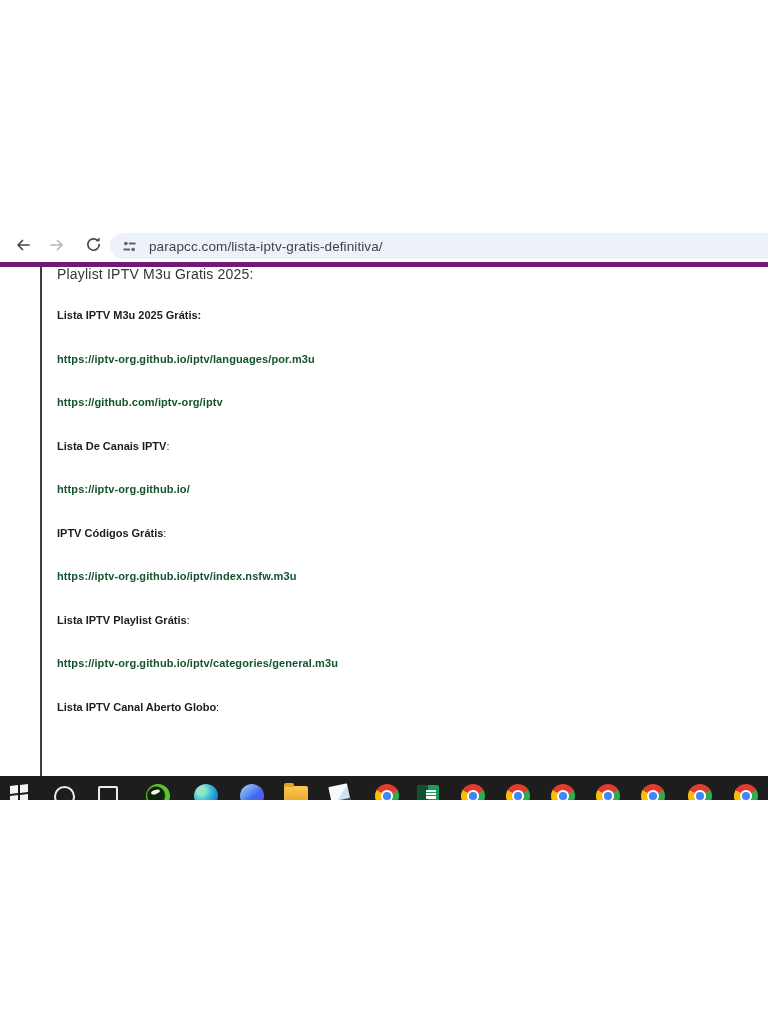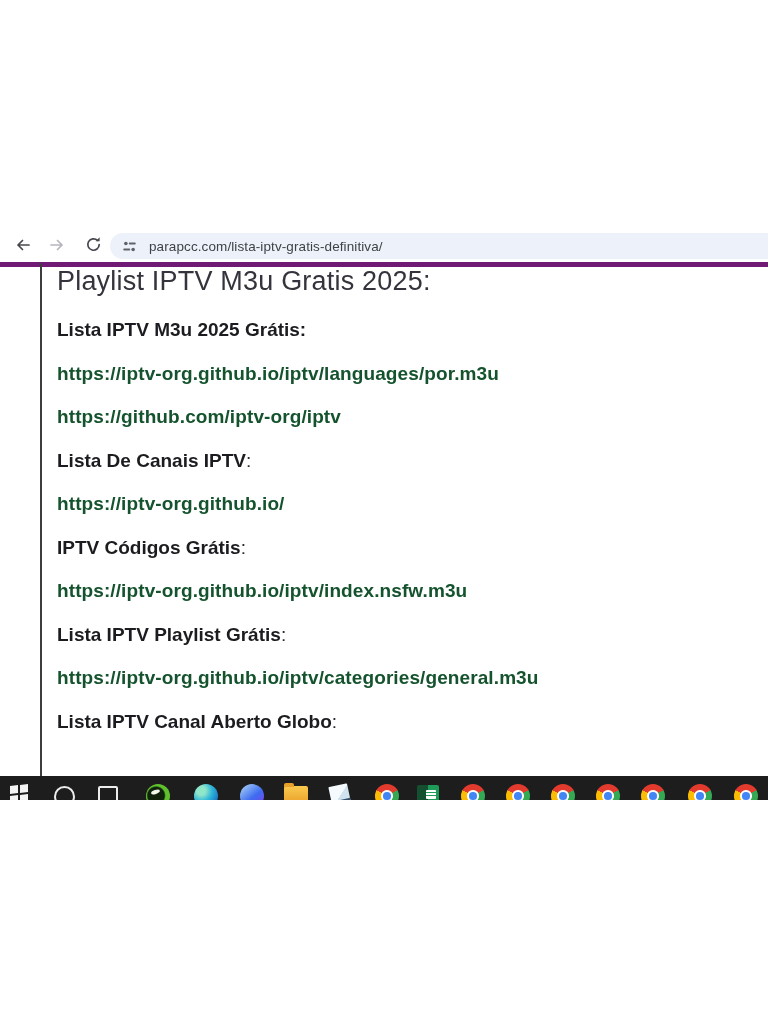--- a/index.html
+++ b/index.html
@@ -27,23 +27,23 @@
   .omnibox .tune{margin-left:12px;display:flex;align-items:center;}
   .omnibox .url-text{
     margin-left:12px;font-size:13.5px;color:#3f4247;letter-spacing:.1px;white-space:nowrap;
   }
   
   .page-frame-line{
     position:absolute;left:40px;top:263px;width:2px;height:513px;background:#3d3d3d;
   }
   .content{position:absolute;left:57px;top:266px;width:660px;}
   .content h1{
-    font-size:27px;font-weight:400;color:#34343c;margin:0 0 25px 0;letter-spacing:.2px;
+    font-size:14px;font-weight:400;color:#34343c;margin:0 0 25px 0;letter-spacing:.2px;
   }
-  .line{font-size:19px;line-height:16px;margin:0 0 27.5px 0;}
+  .line{font-size:11px;line-height:16px;margin:0 0 27.5px 0;}
   .bold-line{color:#1c1c20;font-weight:700;}
   .bold-line .c{font-weight:400;color:#2a2a2e;}
   .url-line{color:#14532d;font-weight:700;letter-spacing:.1px;}
   
   .taskbar{
     position:absolute;left:0;top:776px;width:768px;height:24px;
     background:#1d1d1d;overflow:hidden;
   }
   .tb-icon{position:absolute;top:8px;width:24px;height:24px;cursor:pointer;}
   

